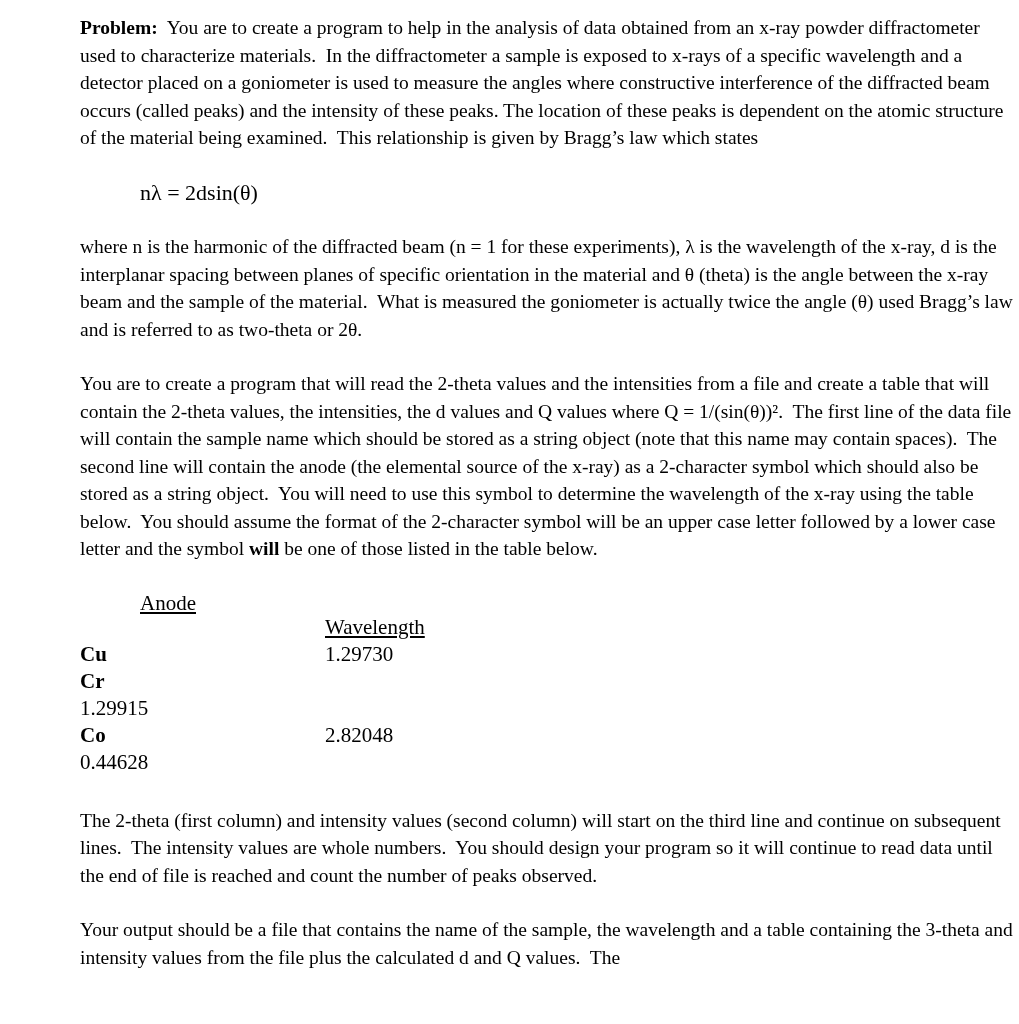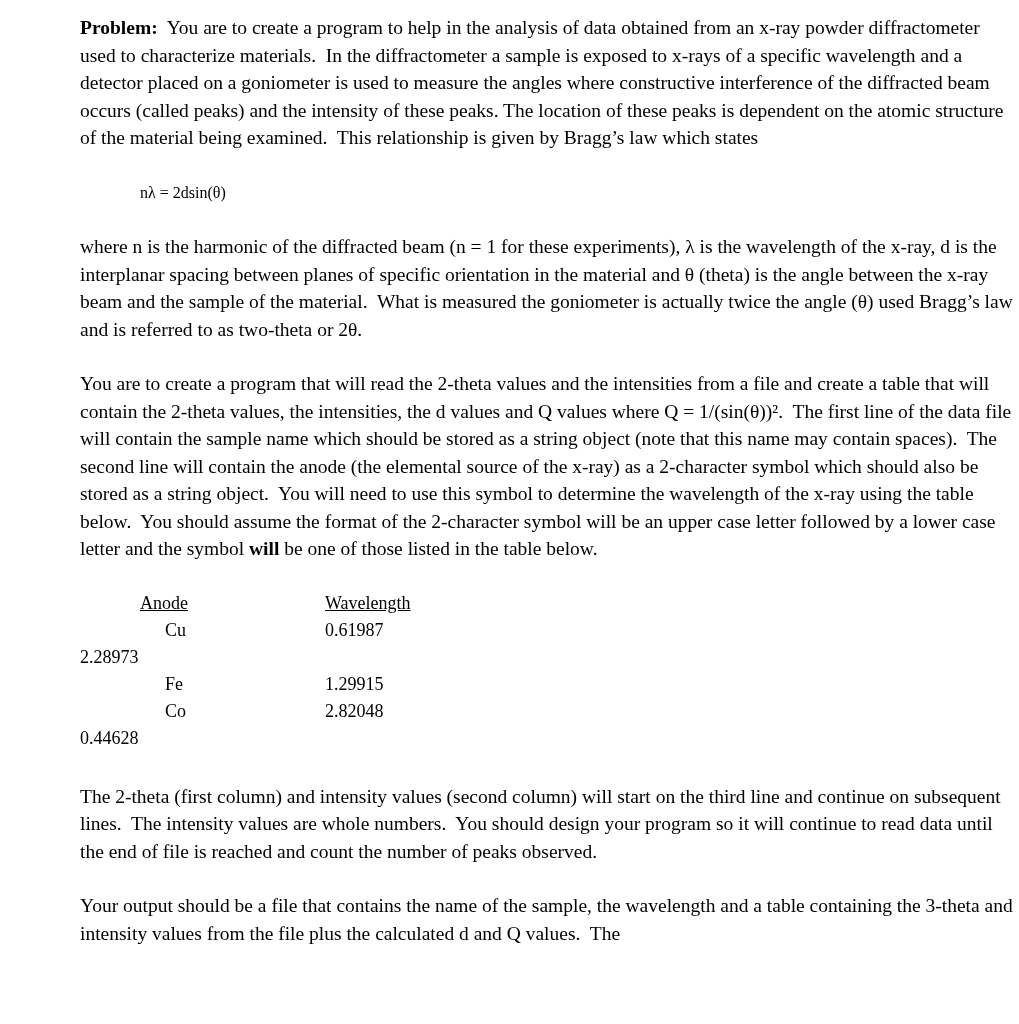--- a/index.html
+++ b/index.html
@@ -24,53 +24,54 @@
     font-size: 19.5px;
     line-height: 27.5px;
     margin: 0 0 27px 0;
     text-align: left;
     white-space: pre-wrap;
   }
   .para b {
     font-weight: bold;
   }
   .equation {
-    font-size: 16px;
+    font-size: 22px;
     line-height: 27.5px;
     margin: 0 0 27px 0;
     padding-left: 60px;
     white-space: pre-wrap;
   }
   .anode-table {
-    font-size: 18px;
+    font-size: 21px;
     line-height: 27px;
     margin: 4px 0 31px 0;
   }
   .t-row {
     display: flex;
   }
   .t-col1 {
     width: 245px;
     flex: 0 0 245px;
   }
   .t-col1 .hdr {
     display: inline-block;
     margin-left: 60px;
     text-decoration: underline;
   }
   .t-col1 .sym {
     display: inline-block;
-    margin-left: 85px;
+    font-weight: bold;
   }
   .t-col2 {
     flex: 1 1 auto;
   }
   .t-col2 .hdr {
     display: inline-block;
     text-decoration: underline;
+    margin-top: 24px;
   }
 </style>
 </head>
 <body>
 
 <div class="page">
 
   <p class="para"><b>Problem:</b><span>  You are to create a program to help in the analysis of data obtained from an x-ray powder diffractometer used to characterize materials.  In the diffractometer a sample is exposed to x-rays of a specific wavelength and a detector placed on a goniometer is used to measure the angles where constructive interference of the diffracted beam occurs (called peaks) and the intensity of these peaks. The location of these peaks is dependent on the atomic structure of the material being examined.  This relationship is given by Bragg’s law which states</span></p>
 
   <p class="equation">nλ = 2dsin(θ)</p>
@@ -79,27 +80,26 @@
 
   <p class="para"><span>You are to create a program that will read the 2-theta values and the intensities from a file and create a table that will contain the 2-theta values, the intensities, the d values and Q values where Q = 1/(sin(θ))².  The first line of the data file will contain the sample name which should be stored as a string object (note that this name may contain spaces).  The second line will contain the anode (the elemental source of the x-ray) as a 2-character symbol which should also be stored as a string object.  You will need to use this symbol to determine the wavelength of the x-ray using the table below.  You should assume the format of the 2-character symbol will be an upper case letter followed by a lower case letter and the symbol </span><b>will</b><span> be one of those listed in the table below.</span></p>
 
   <div class="anode-table">
     <div class="t-row">
       <span class="t-col1"><span class="hdr">Anode</span></span>
       <span class="t-col2"><span class="hdr">Wavelength</span></span>
     </div>
     <div class="t-row">
       <span class="t-col1"><span class="sym">Cu</span></span>
-      <span class="t-col2">0.61987</span>
+      <span class="t-col2">1.29730</span>
     </div>
     <div class="t-row">
-      <span class="t-col2">2.28973</span>
+      <span class="t-col1"><span class="sym">Cr</span></span>
     </div>
     <div class="t-row">
-      <span class="t-col1"><span class="sym">Fe</span></span>
       <span class="t-col2">1.29915</span>
     </div>
     <div class="t-row">
       <span class="t-col1"><span class="sym">Co</span></span>
       <span class="t-col2">2.82048</span>
     </div>
     <div class="t-row">
       <span class="t-col2">0.44628</span>
     </div>
   </div>

